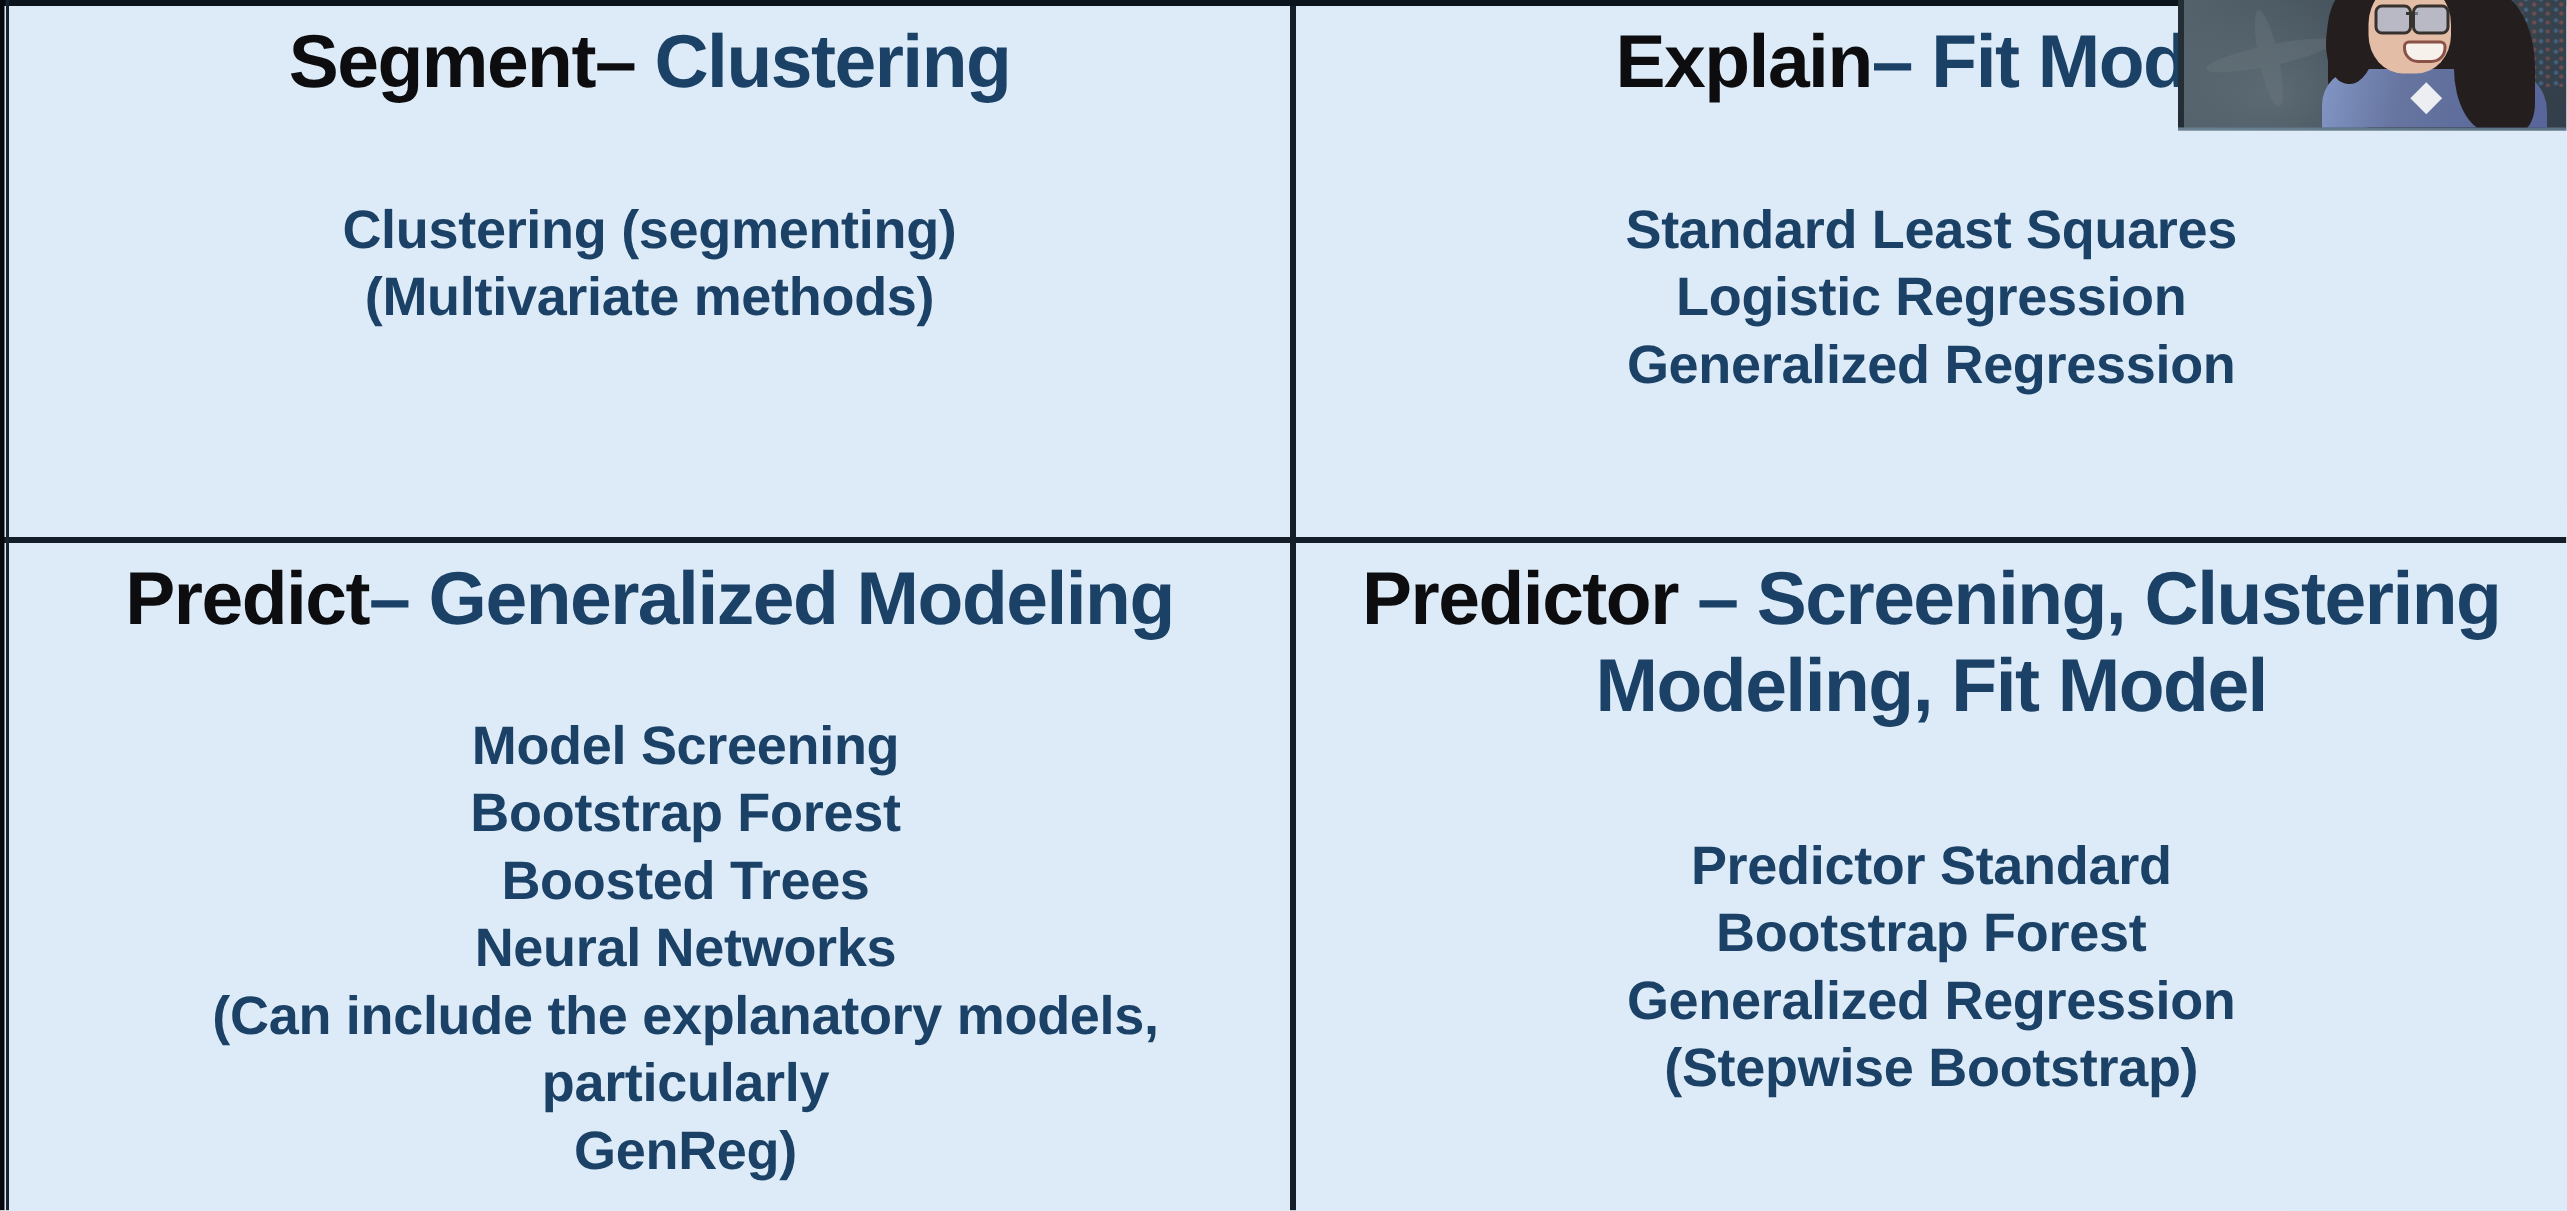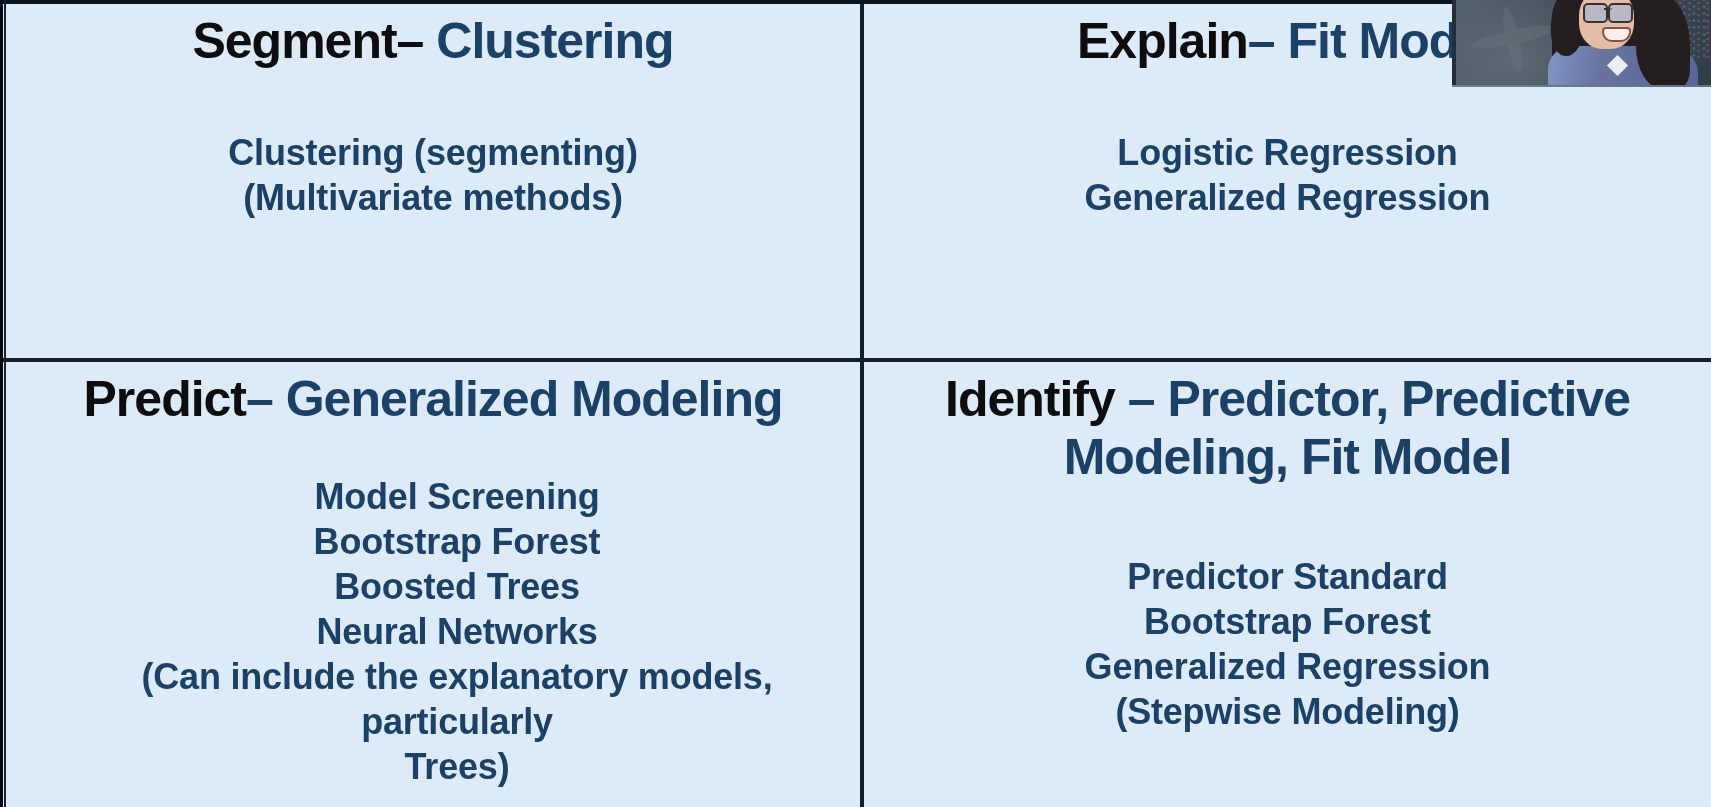--- a/index.html
+++ b/index.html
@@ -99,44 +99,45 @@
     <h2 class="q-title"><div><span class="black">Segment–</span><span class="navy"> Clustering</span></div></h2>
     <div class="q-items">
         <div>Clustering (segmenting)</div>
         <div>(Multivariate methods)</div>
       </div>
   </div>
 
   <div class="quadrant q-tr">
     <h2 class="q-title"><div><span class="black">Explain</span><span class="navy">– Fit Model</span></div></h2>
     <div class="q-items">
+        <div>Standard Least Squares</div>
         <div>Logistic Regression</div>
         <div>Generalized Regression</div>
       </div>
   </div>
 
   <div class="quadrant q-bl">
     <h2 class="q-title"><div><span class="black">Predict</span><span class="navy">– Generalized Modeling</span></div></h2>
     <div class="q-items">
         <div>Model Screening</div>
         <div>Bootstrap Forest</div>
         <div>Boosted Trees</div>
         <div>Neural Networks</div>
         <div>(Can include the explanatory models, particularly</div>
-        <div>Trees)</div>
+        <div>GenReg)</div>
       </div>
   </div>
 
   <div class="quadrant q-br">
-    <h2 class="q-title"><div><span class="black">Identify </span><span class="navy">– Predictor, Predictive</span></div><div><span class="navy">Modeling, Fit Model</span></div></h2>
+    <h2 class="q-title"><div><span class="black">Predictor </span><span class="navy">– Screening, Clustering</span></div><div><span class="navy">Modeling, Fit Model</span></div></h2>
     <div class="q-items">
         <div>Predictor Standard</div>
         <div>Bootstrap Forest</div>
         <div>Generalized Regression</div>
-        <div>(Stepwise Modeling)</div>
+        <div>(Stepwise Bootstrap)</div>
       </div>
   </div>
 
   <div class="grid-v"></div>
   <div class="grid-h"></div>
   <div class="edge-top"></div>
   <div class="edge-left-outer"></div>
   <div class="edge-left-inner"></div>
 
   <div class="webcam">

